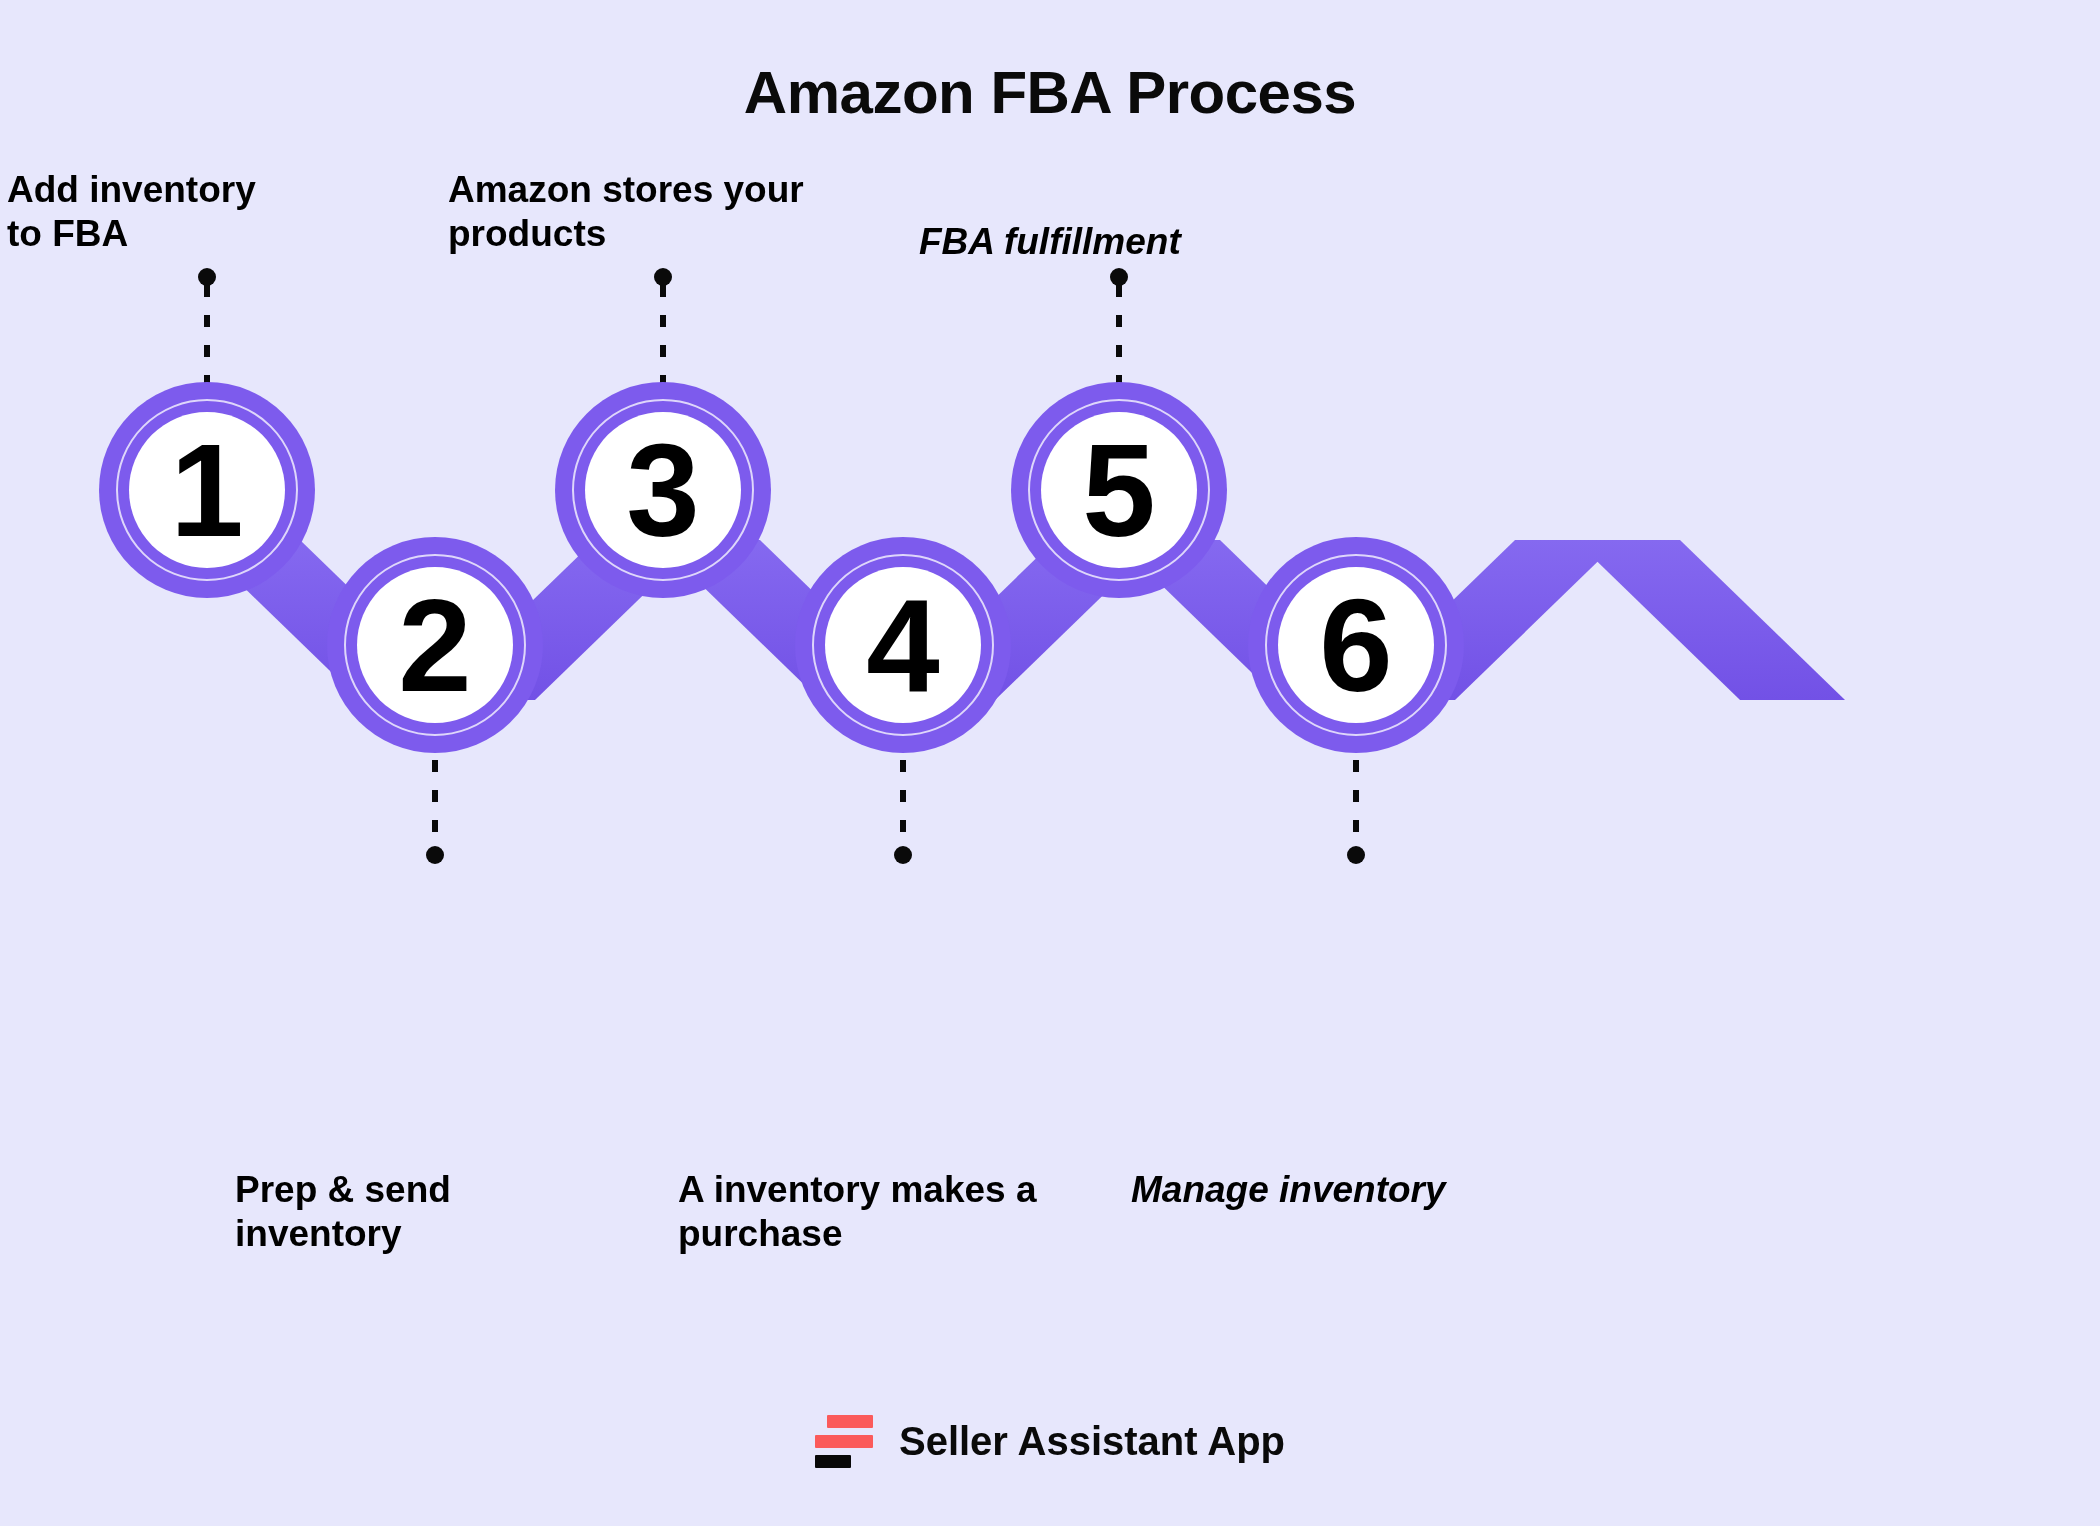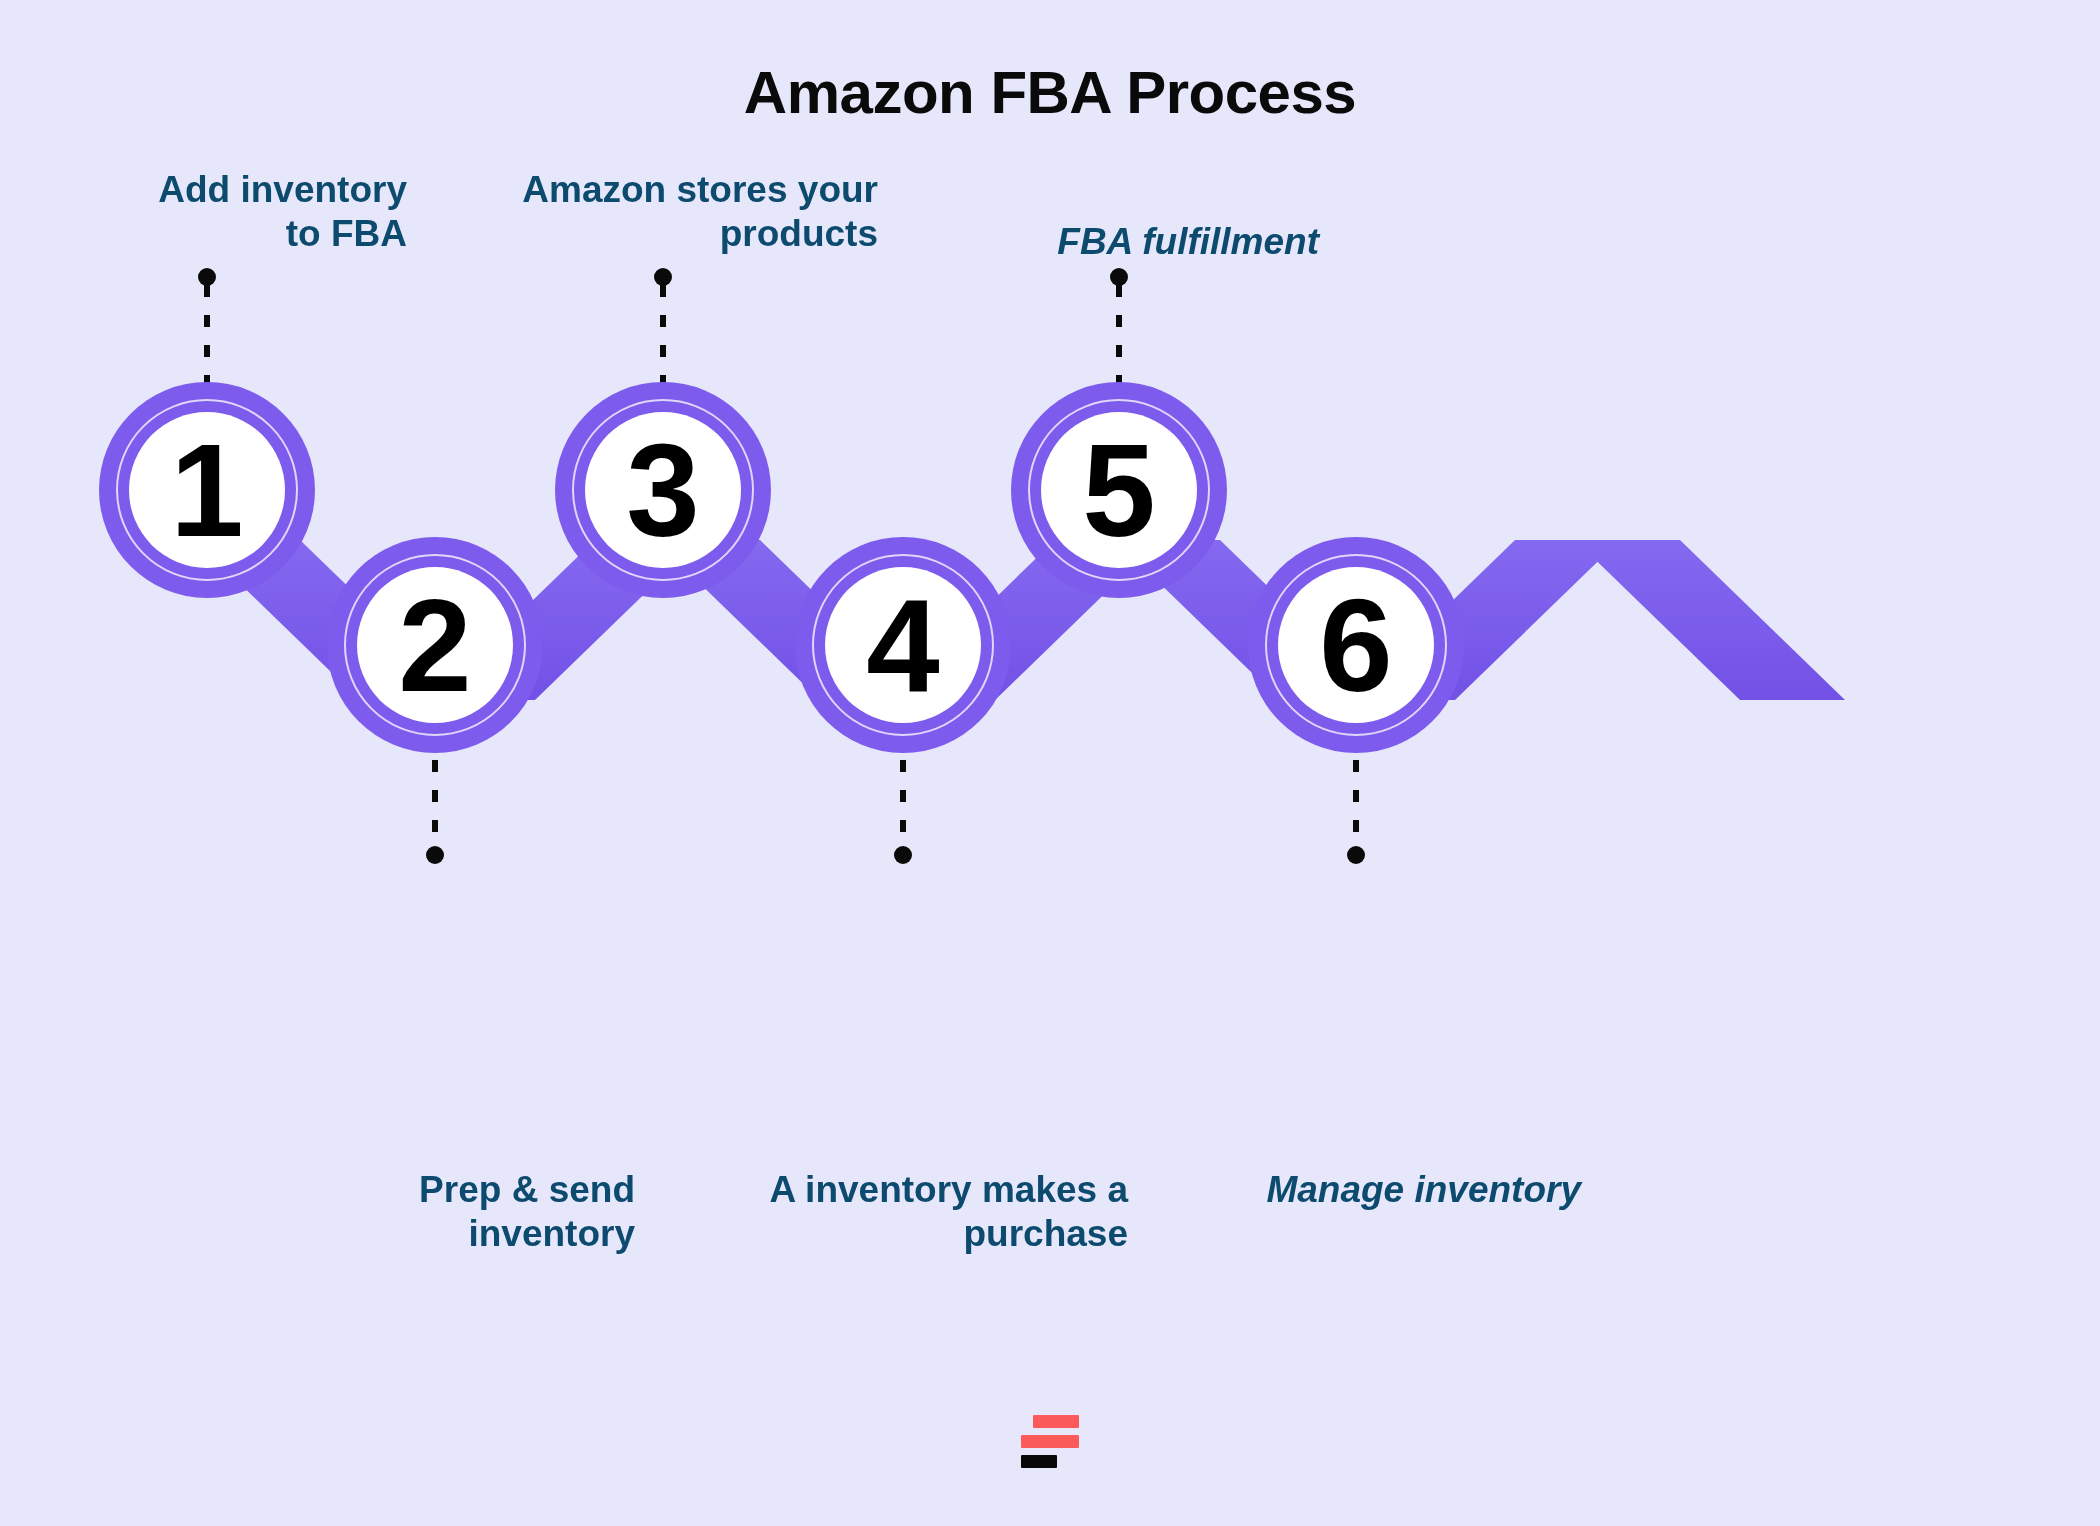--- a/index.html
+++ b/index.html
@@ -41,24 +41,24 @@
     overflow: visible;
   }
   .num {
     font-family: "Liberation Sans", sans-serif;
     font-size: 132px;
     font-weight: bold;
     fill: #000000;
   }
   .step-label {
     position: absolute;
-    text-align: right;
+    text-align: left;
     font-size: 37px;
     font-weight: bold;
-    color: #0c4a6e;
+    color: #000000;
     line-height: 1.18;
     white-space: pre-line;
   }
   .footer {
     position: absolute;
     left: 0;
     bottom: 58px;
     width: 2100px;
     display: flex;
     align-items: center;
@@ -185,15 +185,16 @@
   <div class="step-label" style="left:919px; top:220px; width:400px;font-style:italic;">FBA fulfillment</div>
 
   <div class="step-label" style="left:1131px; top:1168px; width:450px;font-style:italic;">Manage inventory</div>
 
   <div class="footer">
     <span class="logo-mark">
       <i class="bar-a"></i>
       <i class="bar-b"></i>
       <i class="bar-c"></i>
     </span>
+    <span class="footer-text">Seller Assistant App</span>
   </div>
 
 </div>
 
 </body></html>

